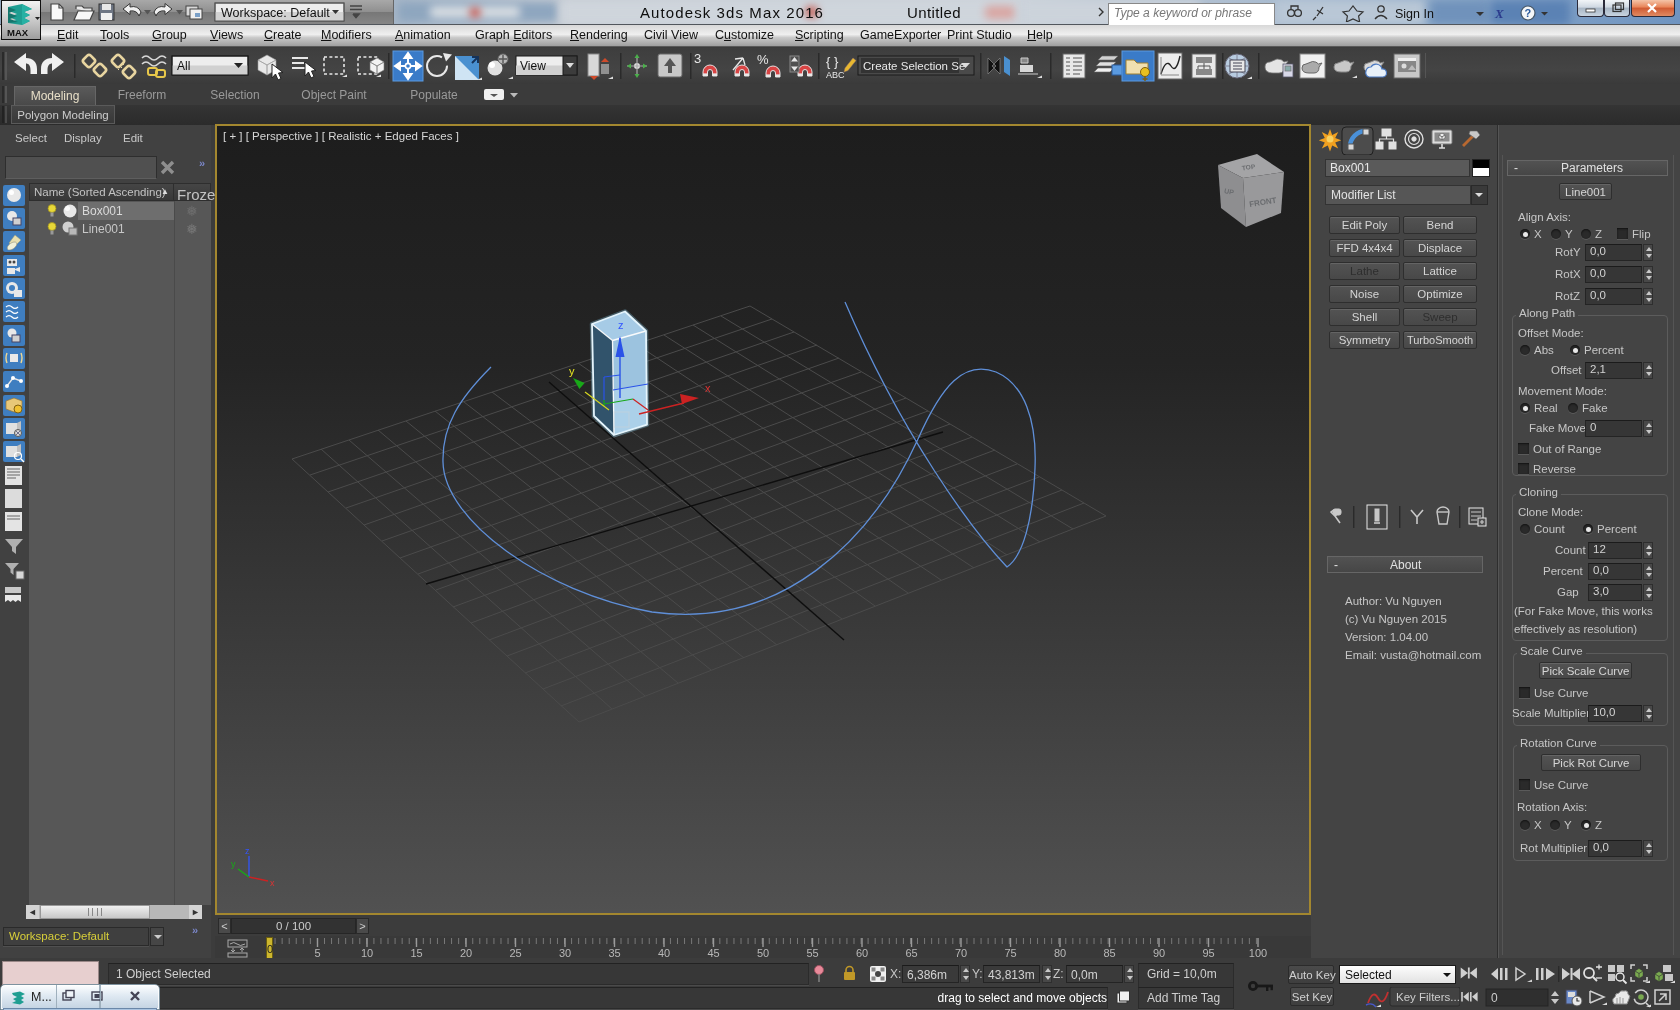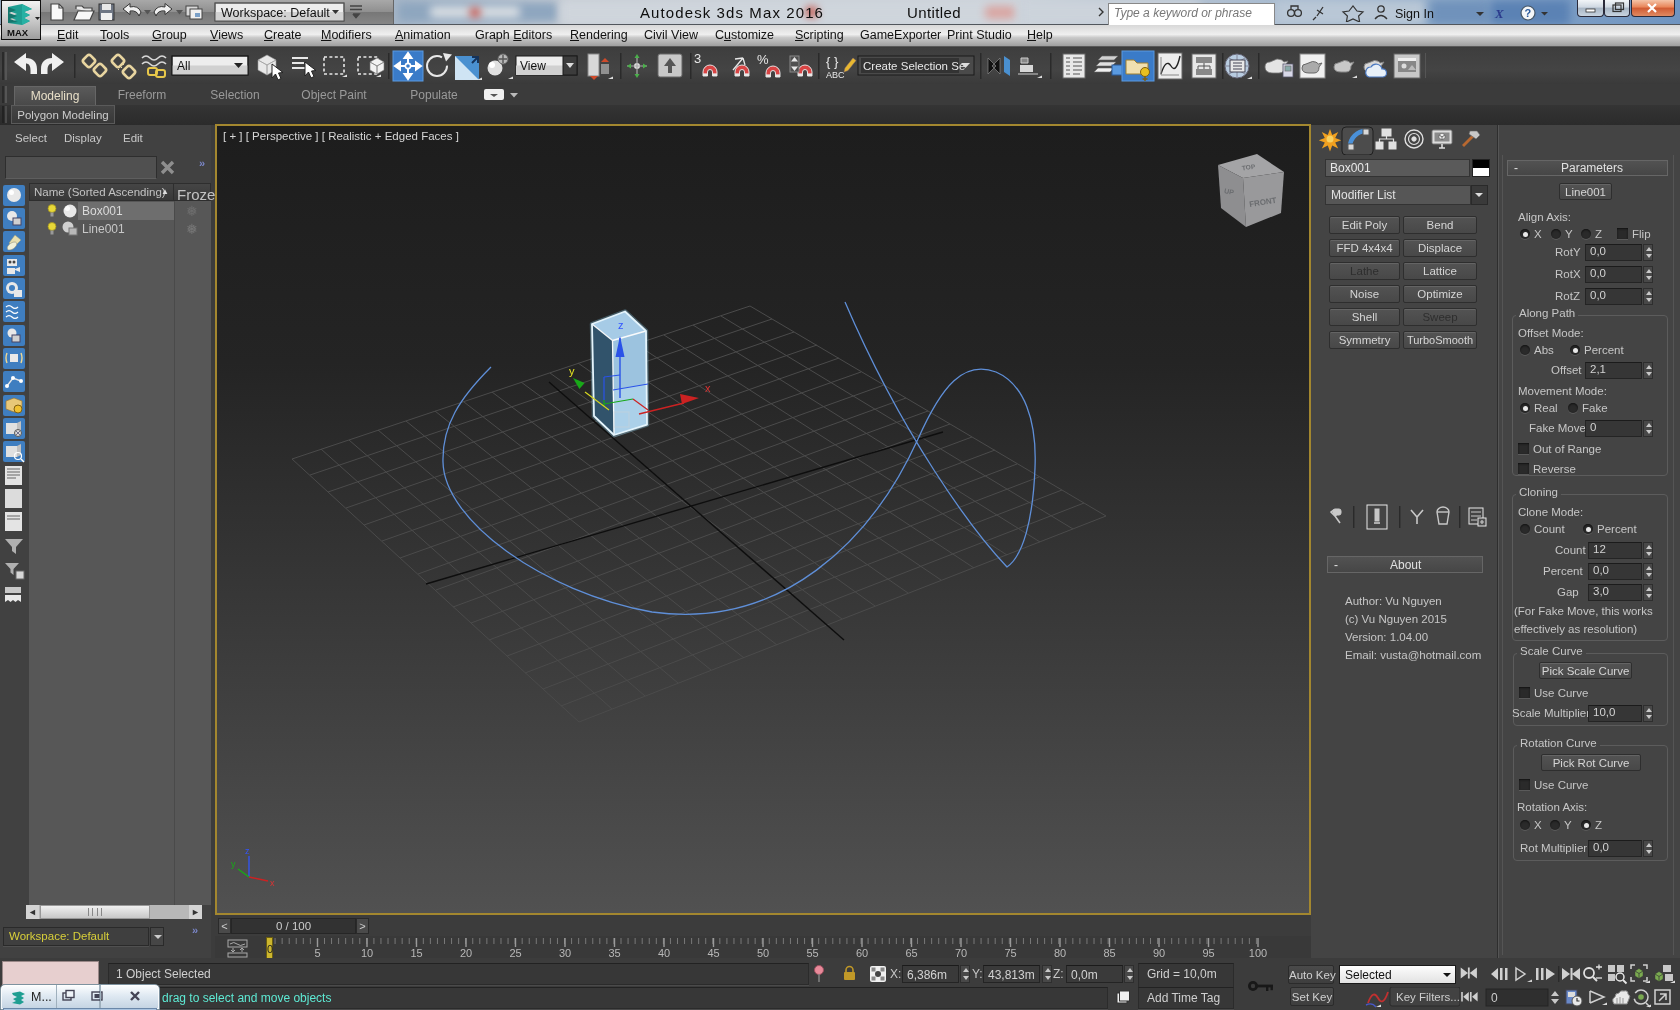--- a/index.html
+++ b/index.html
@@ -889,21 +889,21 @@
   <rect x="1" y="1" width="19" height="7" fill="none" stroke="#aaa"></rect>
         <path d="M3 5 q4 -3 7 0 t8 0" stroke="#aaa" fill="none"></path>
   <rect x="1" y="14" width="19" height="4" fill="none" stroke="#aaa"></rect>
         <path d="M6 9 v4 m-2 -2 l2 2 2 -2 M15 13 v-4 m-2 2 l2 -2 2 2" stroke="#aaa" fill="none"></path>
  </svg>
  <div style="position:absolute;left:51px;top:1px;width:7px;height:23px;background:#ccb62e;border:1px solid #6a5d10;color:#222;font-size:11px;text-align:center;line-height:22px;">0</div>
 </div>
 <div class="abs" id="statusbar">
  <div style="position:absolute;left:2px;top:3px;width:97px;height:24px;background:#e7cfcf;border:1px solid #9a8888;"></div>
  <div class="sfld" style="left:108px;top:5px;width:701px;height:22px;color:#cfcfcf;font-size:12px;padding:3px 0 0 7px;">1 Object Selected</div>
- <div class="sfld" style="left:108px;top:29px;width:1000px;height:22px;color:#5eead4;font-size:12px;padding:3px 0 0 7px;"><span style="margin-left:46px;">drag to select and move objects</span></div>
+ <div class="sfld" style="left:108px;top:29px;width:1000px;height:22px;color:#ffffff;font-size:12px;padding:3px 0 0 7px;text-align:right;"><span style="margin-left:46px;">drag to select and move objects</span></div>
  <svg style="position:absolute;left:812px;top:6px;" width="75" height="21" viewBox="0 0 75 21">
   <circle cx="7" cy="6" r="4.5" fill="#e88a9a" stroke="#a05060"></circle>
         <path d="M7 10 v8" stroke="#888" stroke-width="1.4"></path>
   <rect x="32" y="8" width="11" height="8" rx="1" fill="#c09828"></rect>
         <path d="M34 8 v-2 a3.5 3.5 0 0 1 7 0 v2" fill="none" stroke="#c09828" stroke-width="1.6"></path>
   <rect x="58" y="2" width="16" height="16" fill="#f0f0f0" rx="2"></rect>
         <circle cx="66" cy="10" r="3" fill="#444"></circle>
         <rect x="59.5" y="3.5" width="4" height="4" fill="#888"></rect>
         <rect x="68.5" y="3.5" width="4" height="4" fill="#888"></rect>
         <rect x="59.5" y="12.5" width="4" height="4" fill="#888"></rect>

